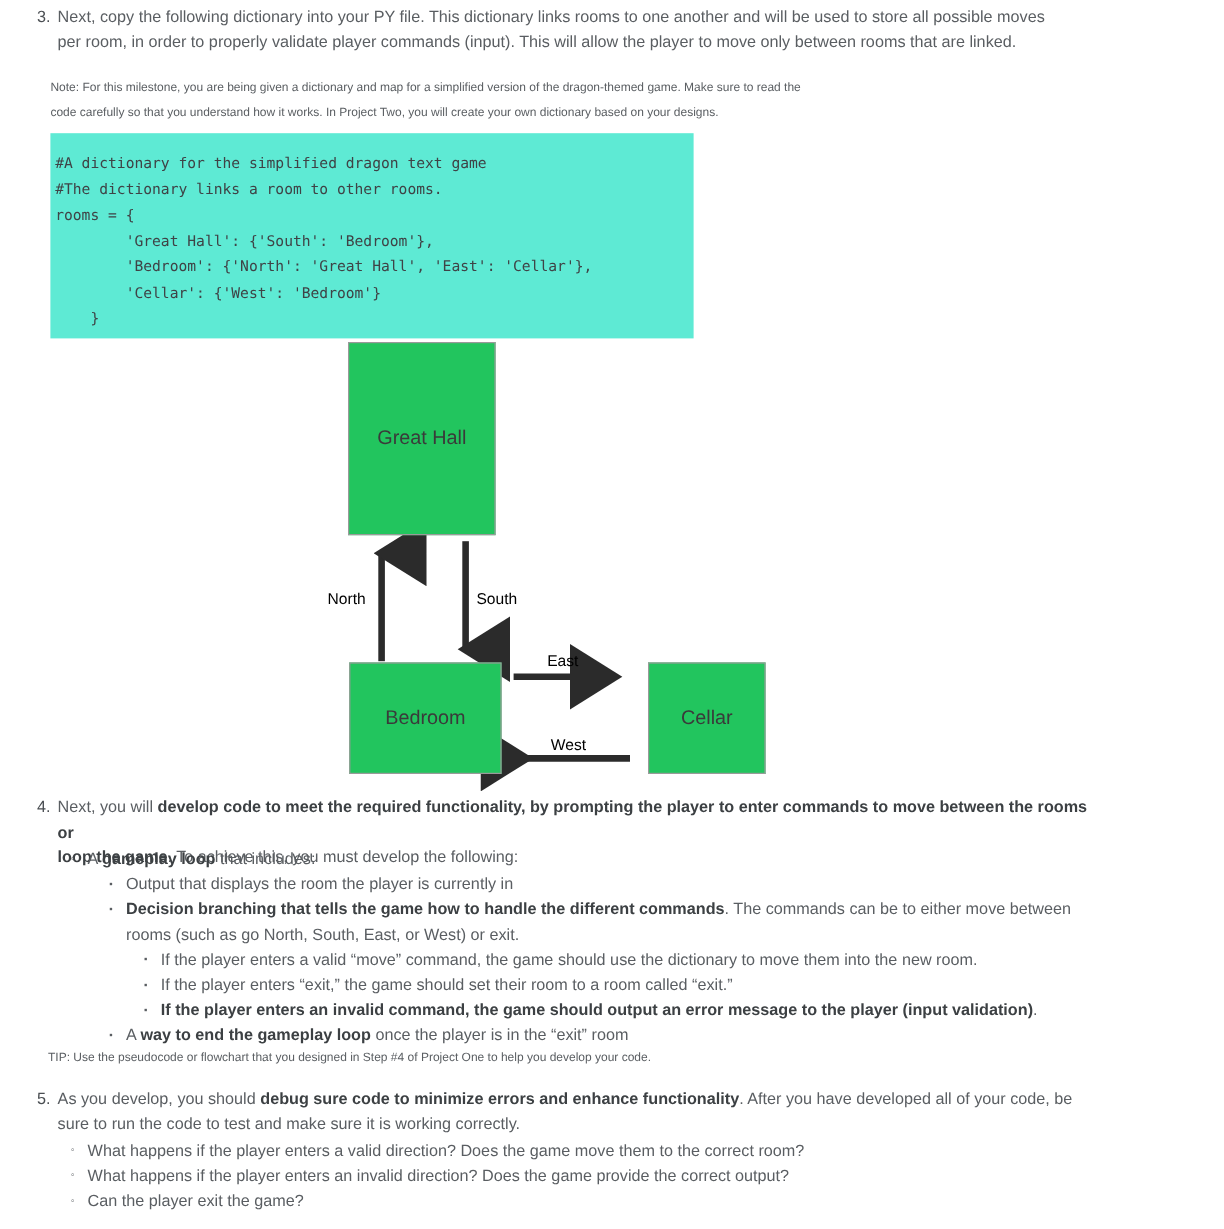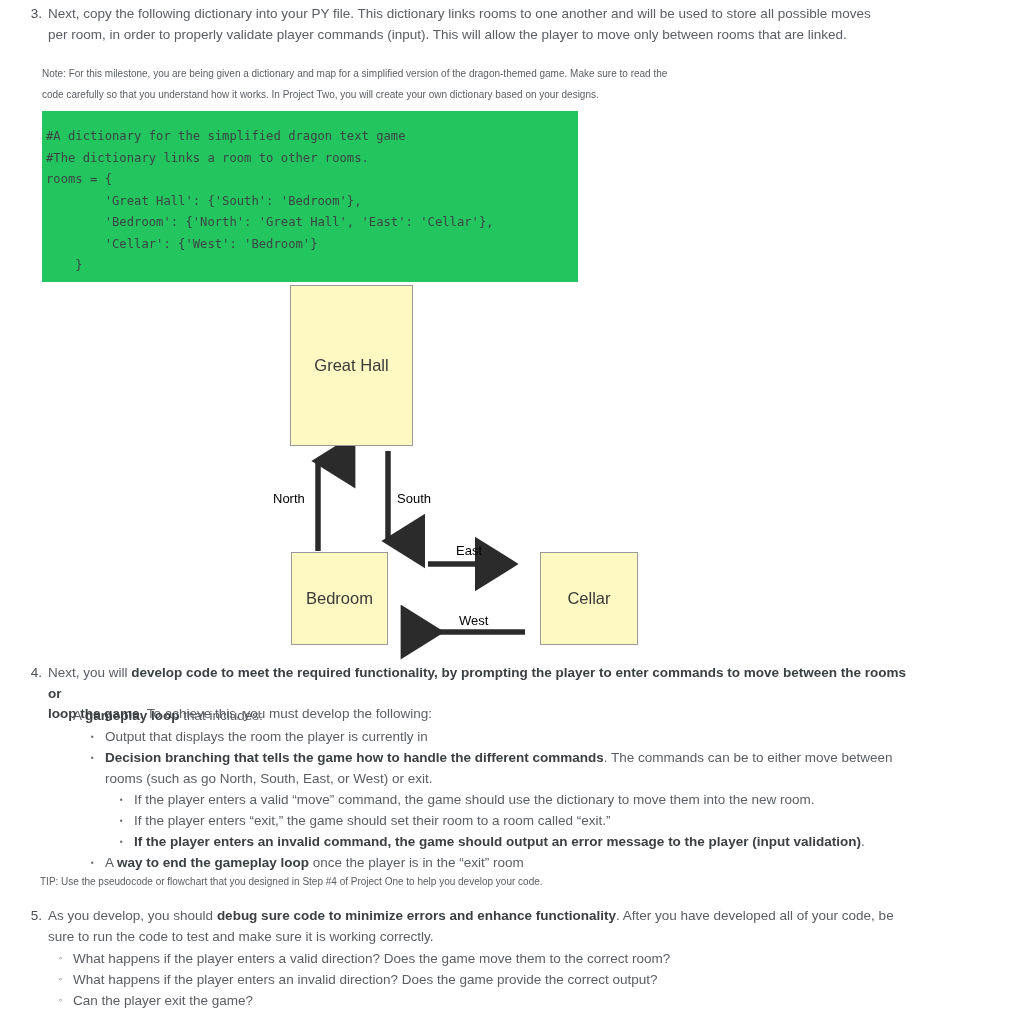--- a/index.html
+++ b/index.html
@@ -53,21 +53,21 @@
     color: #5a5e62;
   }
 
   
   #code-block {
     position: absolute;
     left: 42px;
     top: 111px;
     width: 536px;
     height: 171px;
-    background: #22c55e;
+    background: #5eead4;
   }
   #code-block pre {
     margin: 0;
     padding: 15px 0 0 4px;
     font-family: "DejaVu Sans Mono", "Liberation Mono", monospace;
     font-size: 12.2px;
     line-height: 21.5px;
     color: #3f4346;
     white-space: pre;
   }
@@ -76,30 +76,30 @@
   #diagram {
     position: absolute;
     left: 0px;
     top: 275px;
     width: 1020px;
     height: 385px;
   }
   .room-box {
     position: absolute;
     border: 1px solid #9a9a9a;
-    background: #fef9c3;
+    background: #22c55e;
     display: flex;
     align-items: center;
     justify-content: center;
     font-family: "Liberation Sans", sans-serif;
     font-size: 16.5px;
     color: #3a3a3a;
   }
   #box-great-hall { left: 290px; top: 10px;  width: 123px; height: 161px; }
-  #box-bedroom    { left: 291px; top: 277px; width: 97px; height: 93px;  }
+  #box-bedroom    { left: 291px; top: 277px; width: 127px; height: 93px;  }
   #box-cellar     { left: 540px; top: 277px; width: 98px; height: 93px;  }
 
   .edge-label {
     position: absolute;
     font-family: "Liberation Sans", sans-serif;
     font-size: 13px;
     color: #000000;
     white-space: nowrap;
   }
   #label-north { left: 273px; top: 216px; }

